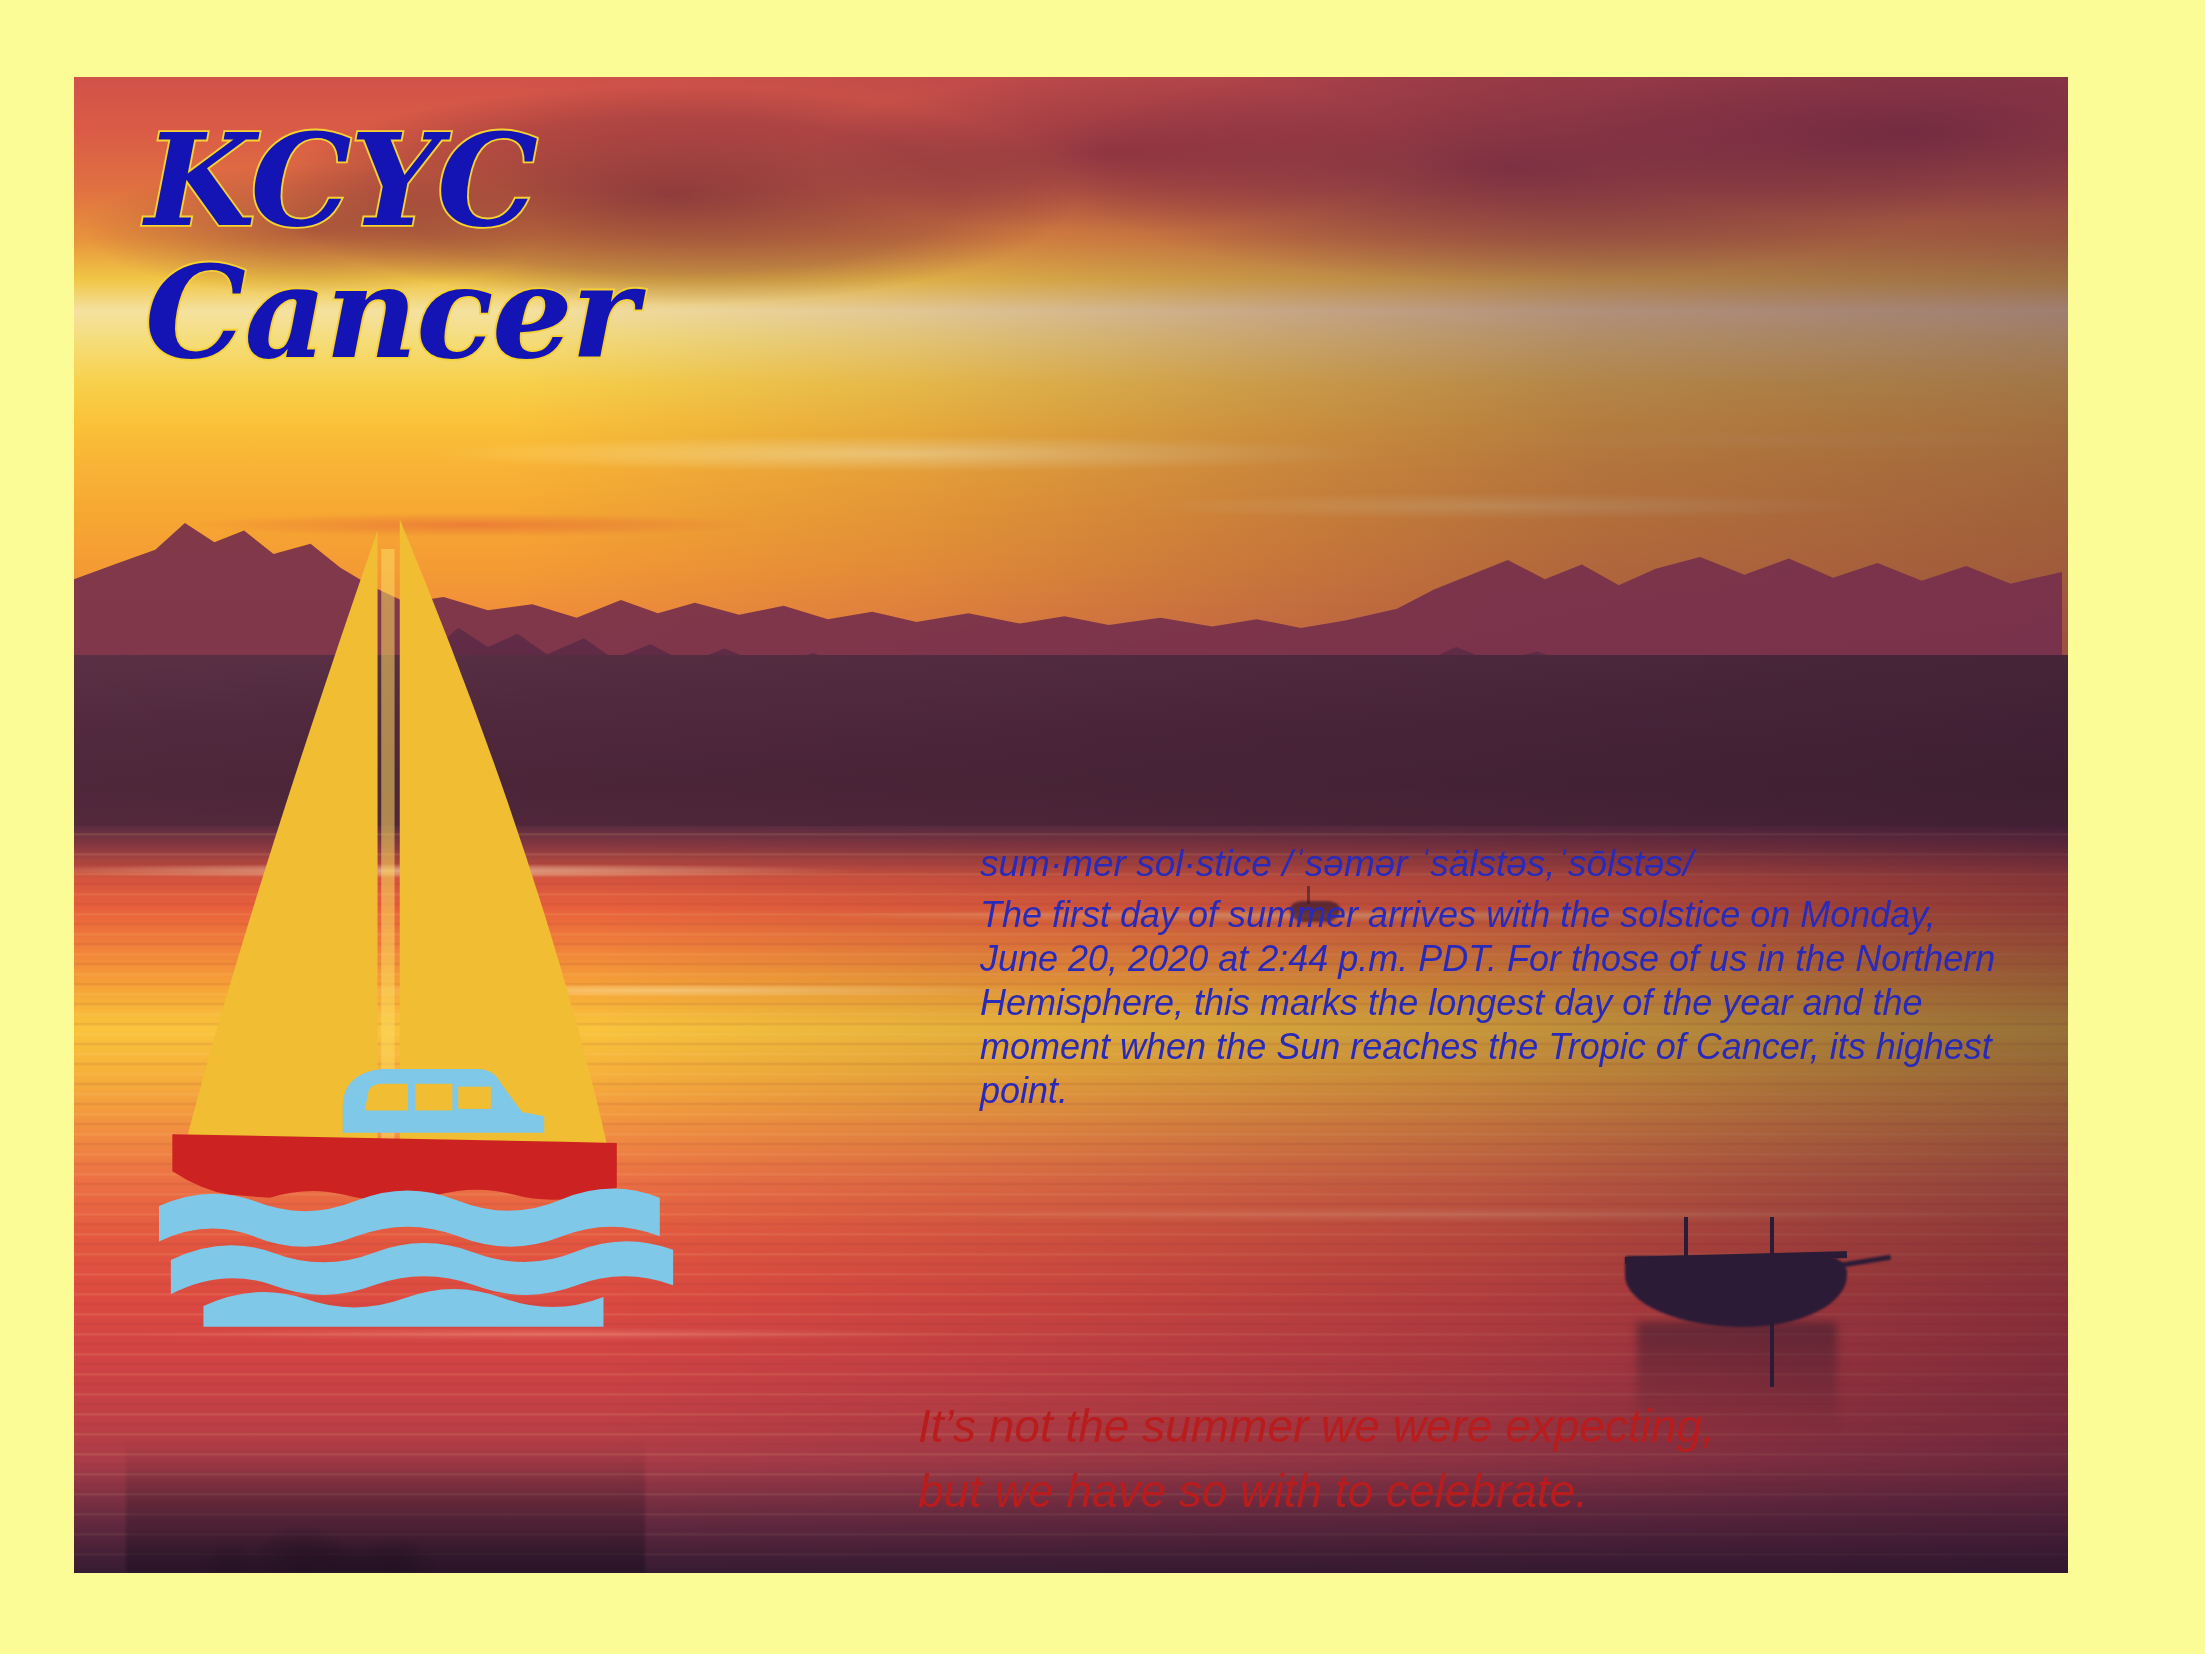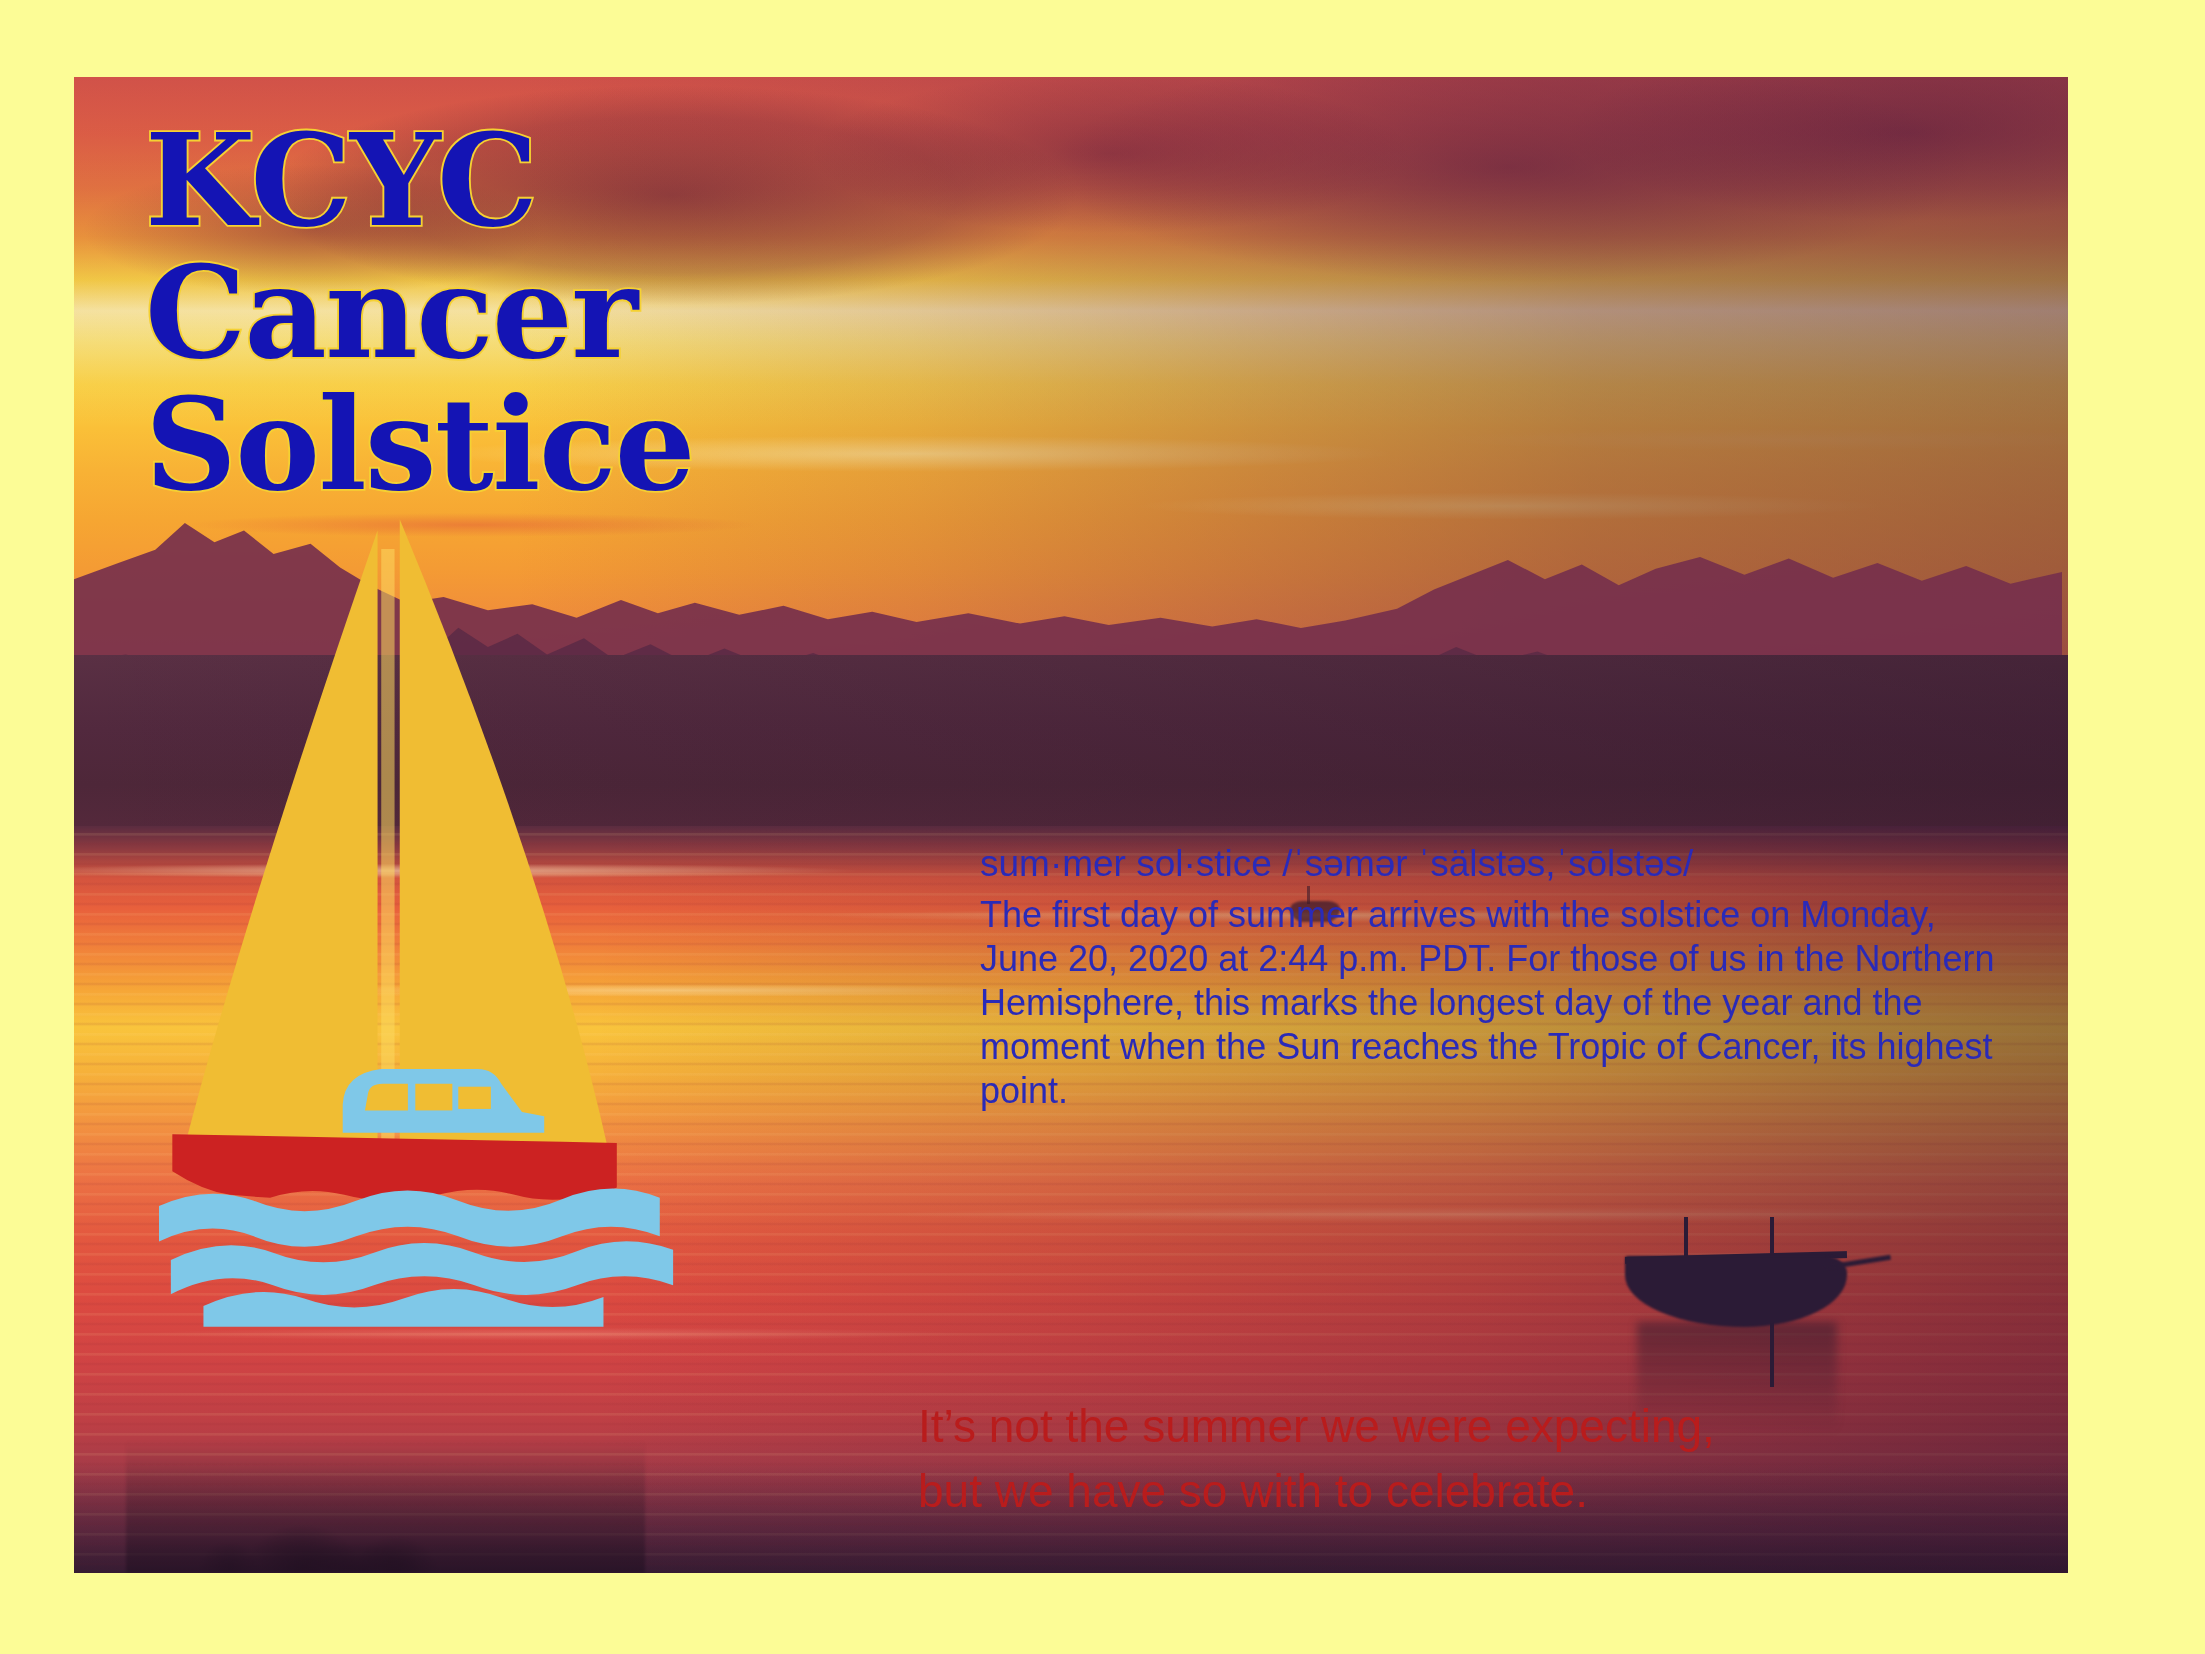--- a/index.html
+++ b/index.html
@@ -13,20 +13,21 @@
     overflow: hidden;
     font-family: "Liberation Sans", sans-serif;
   }
 
   
   #poster {
     position: relative;
     width: 2021px;
     height: 1655px;
     background: #fcfc96;
+    font-style: italic;
   }
 
   
   #photo {
     position: absolute;
     left: 74px;
     top: 77px;
     width: 1994px;
     height: 1496px;
     overflow: hidden;
@@ -429,21 +430,20 @@
     <path d="M16,1000 Q86,966 154,990 Q222,1016 290,990 Q358,964 426,990
              Q496,1016 564,988 Q628,962 694,986 L694,1034 Q628,1010 564,1034
              Q496,1060 426,1034 Q358,1010 290,1034 Q222,1060 154,1034 Q86,1010 16,1046 Z" fill="#7fc8e8"></path>
     <path d="M60,1062 Q130,1030 196,1052 Q264,1076 330,1052 Q398,1026 466,1052
              Q534,1076 600,1050 L600,1090 L60,1090 Z" fill="#7fc8e8"></path>
   </svg>
 
   <div id="title-block">
     <div class="title-line tl-1">KCYC</div>
     <div class="title-line tl-2">Cancer</div>
-    <div class="title-line tl-3">Solstice</div>
   </div>
 
   <div id="definition">
     <span id="def-headword">sum·mer sol·stice /ˈsəmər ˈsälstəs,ˈsōlstəs/</span>
     <span id="def-body">The first day of summer arrives with the solstice on Monday, June 20, 2020 at 2:44 p.m. PDT. For those of us in the Northern Hemisphere, this marks the longest day of the year and the moment when the Sun reaches the Tropic of Cancer, its highest point.</span>
   </div>
 
   <div id="closing">
     <span>It’s not the summer we were expecting,</span>
     <span>but we have so with to celebrate.</span>

